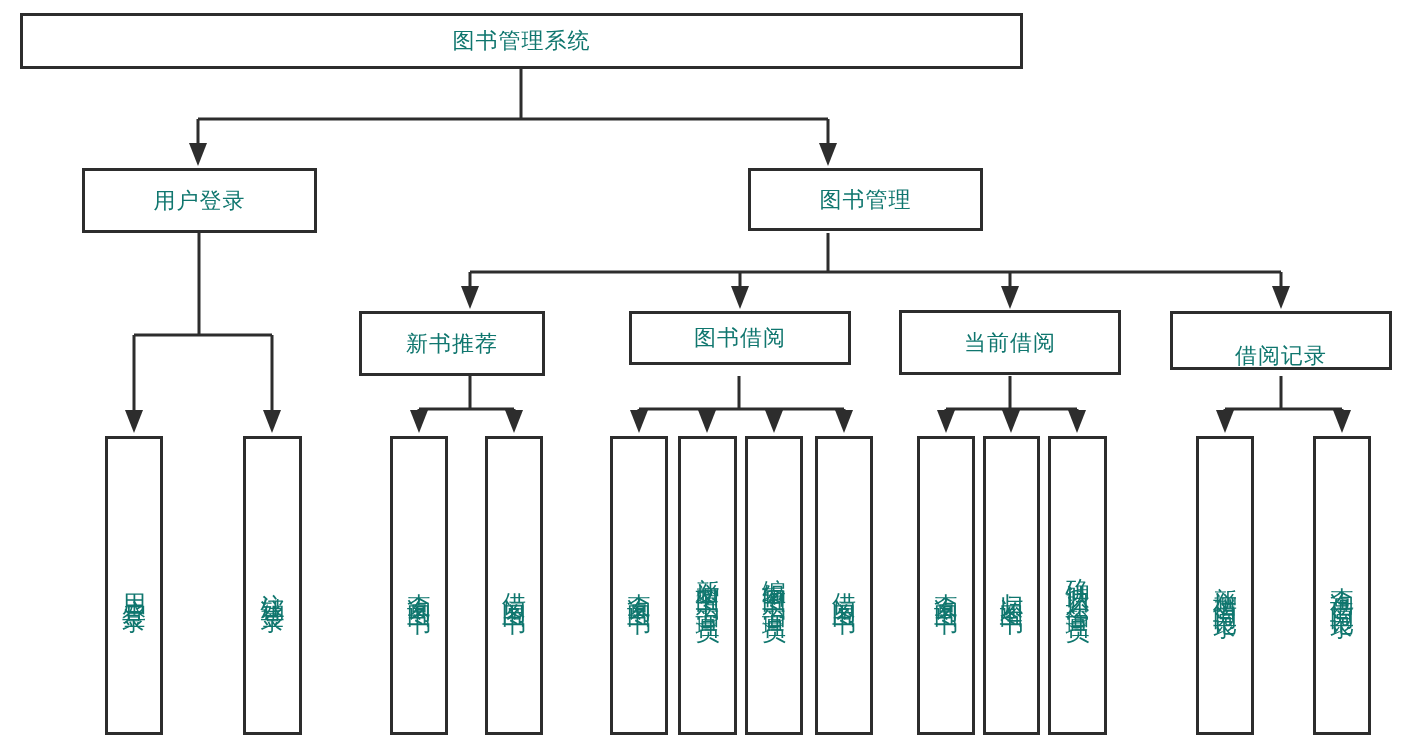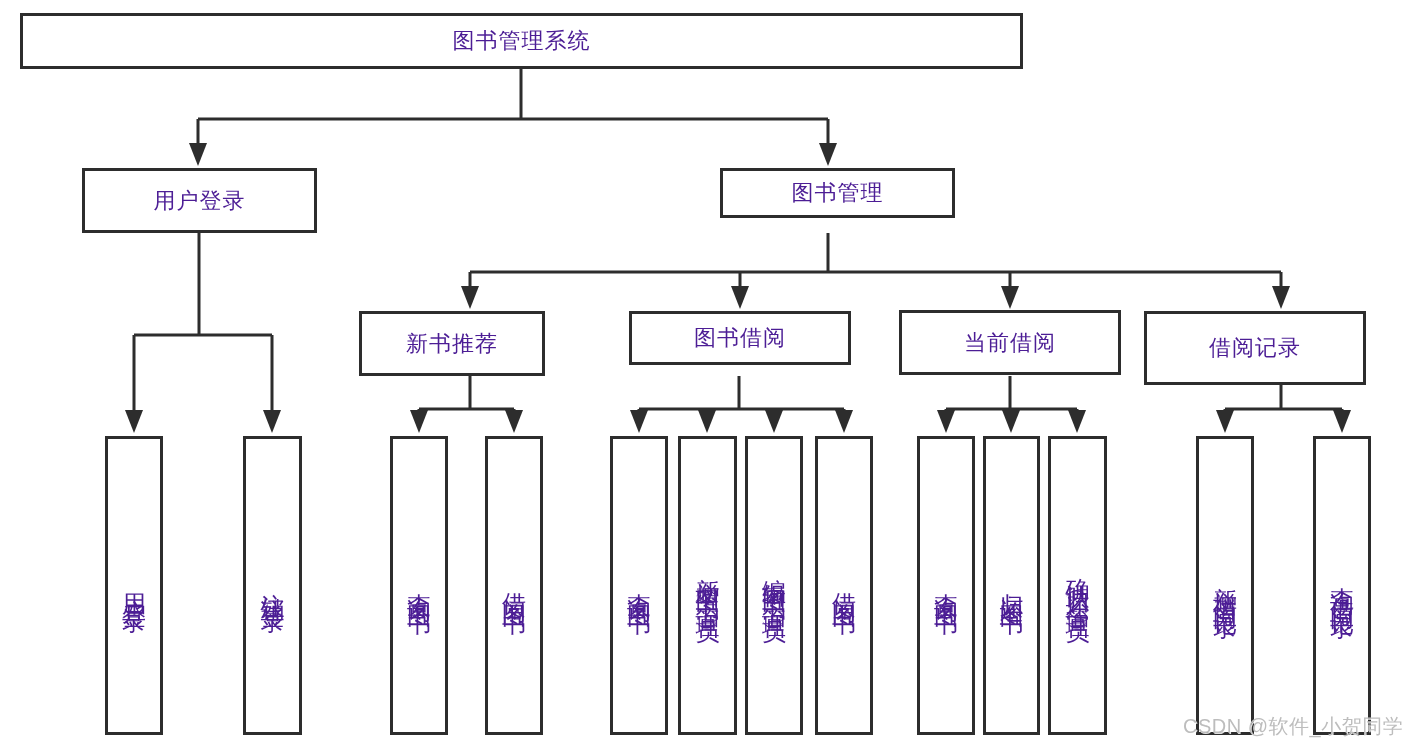--- a/index.html
+++ b/index.html
@@ -19,21 +19,21 @@
     pointer-events: none;
   }
   .node {
     position: absolute;
     box-sizing: border-box;
     border: 3px solid #2d2d2d;
     background: #ffffff;
     display: flex;
     align-items: center;
     justify-content: center;
-    color: #4c1d95;
+    color: #0f766e;
   }
   .hlabel {
     font-size: 22px;
     letter-spacing: 1px;
     white-space: nowrap;
     line-height: 1;
   }
   .vnode .vlabel {
     writing-mode: vertical-rl;
     text-orientation: mixed;
@@ -102,34 +102,34 @@
     </g>
   </svg>
 
   <div class="node" style="left:20px; top:13px; width:1003px; height:56px;">
     <span class="hlabel">图书管理系统</span>
   </div>
 
   <div class="node" style="left:82px; top:168px; width:235px; height:65px;">
     <span class="hlabel">用户登录</span>
   </div>
-  <div class="node" style="left:720px; top:168px; width:235px; height:50px;">
+  <div class="node" style="left:748px; top:168px; width:235px; height:63px;">
     <span class="hlabel">图书管理</span>
   </div>
 
   <div class="node" style="left:359px; top:311px; width:186px; height:65px;">
     <span class="hlabel">新书推荐</span>
   </div>
   <div class="node" style="left:629px; top:311px; width:222px; height:54px;">
     <span class="hlabel">图书借阅</span>
   </div>
   <div class="node" style="left:899px; top:310px; width:222px; height:65px;">
     <span class="hlabel">当前借阅</span>
   </div>
-  <div class="node" style="left:1144px; top:311px; width:222px; height:74px;">
+  <div class="node" style="left:1170px; top:311px; width:222px; height:59px;align-items:flex-end;">
     <span class="hlabel">借阅记录</span>
   </div>
 
   <div class="node vnode" style="left:105px; top:436px; width:58px; height:299px;">
     <span class="vlabel">用户登录</span>
   </div>
   <div class="node vnode" style="left:243px; top:436px; width:59px; height:299px;">
     <span class="vlabel">注销登录</span>
   </div>
 
@@ -163,15 +163,14 @@
     <span class="vlabel">确认归还（管理员）</span>
   </div>
 
   <div class="node vnode" style="left:1196px; top:436px; width:58px; height:299px;">
     <span class="vlabel">新增借阅记录</span>
   </div>
   <div class="node vnode" style="left:1313px; top:436px; width:58px; height:299px;">
     <span class="vlabel">查询借阅记录</span>
   </div>
 
-  <div class="watermark">CSDN @软件_小贺同学</div>
 
 </div>
 
 </body></html>

